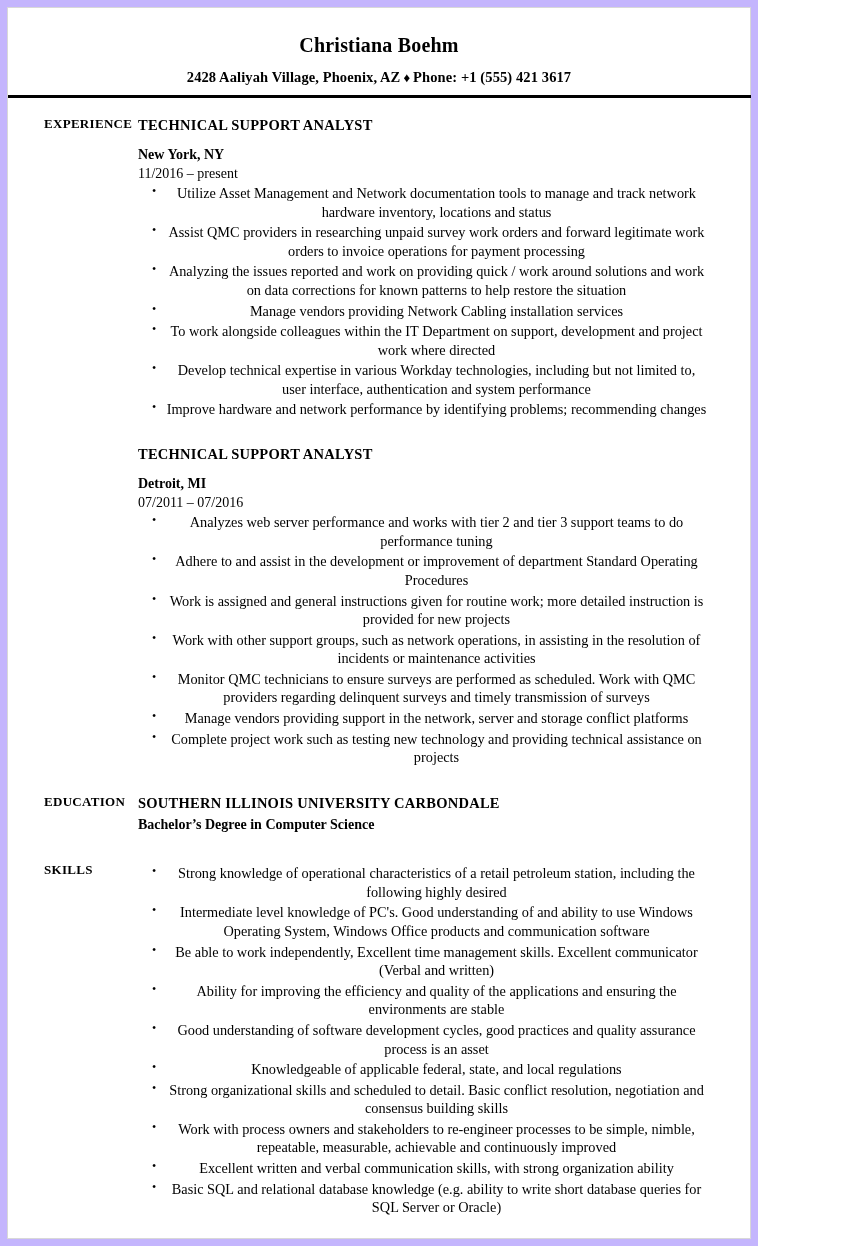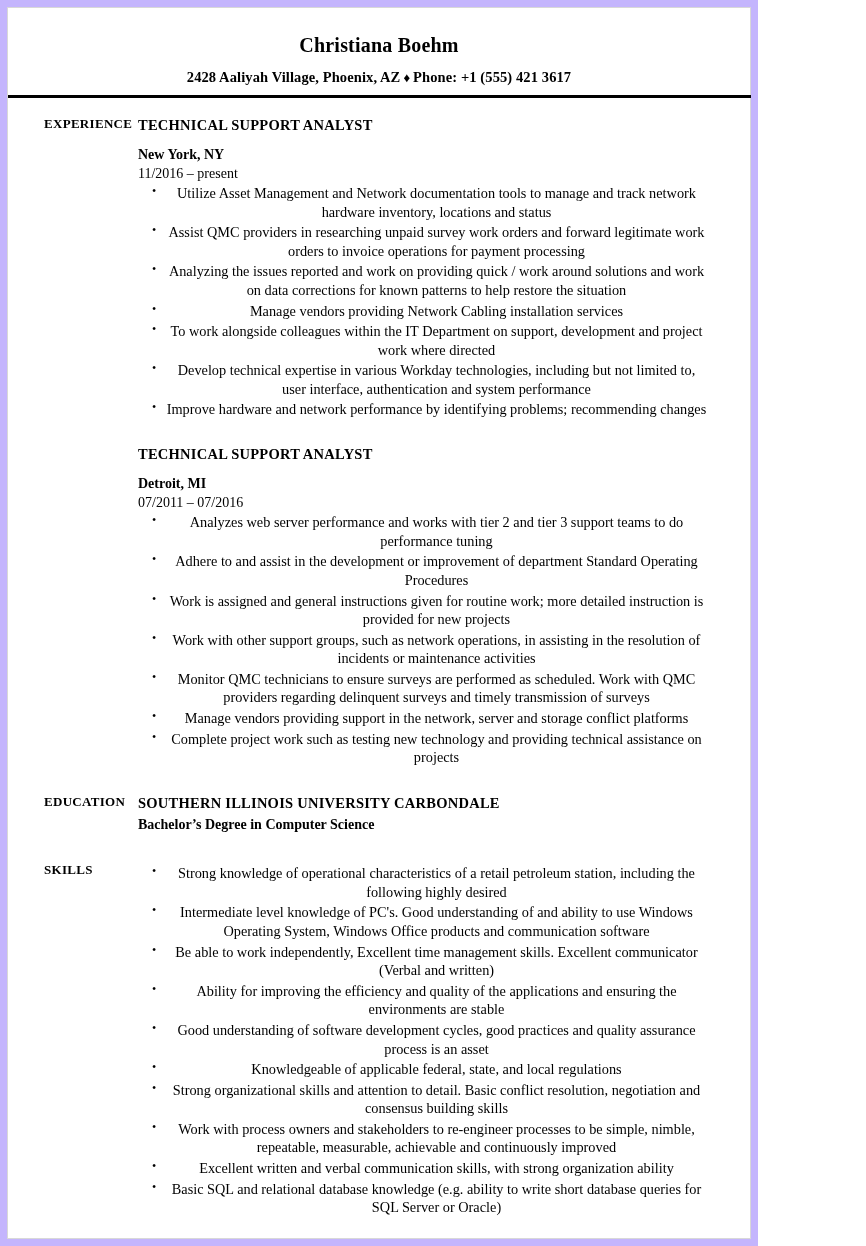--- a/index.html
+++ b/index.html
@@ -208,21 +208,21 @@
       <div class="section sec-skills">
         <div class="section-label">SKILLS</div>
         <div class="section-body">
           <ul class="bullets">
             <li>Strong knowledge of operational characteristics of a retail petroleum station, including the following highly desired</li>
             <li>Intermediate level knowledge of PC's. Good understanding of and ability to use Windows Operating System, Windows Office products and communication software</li>
             <li>Be able to work independently, Excellent time management skills. Excellent communicator (Verbal and written)</li>
             <li>Ability for improving the efficiency and quality of the applications and ensuring the environments are stable</li>
             <li>Good understanding of software development cycles, good practices and quality assurance process is an asset</li>
             <li>Knowledgeable of applicable federal, state, and local regulations</li>
-            <li>Strong organizational skills and attention to detail. Basic conflict resolution, negotiation and consensus building skills</li>
+            <li>Strong organizational skills and scheduled to detail. Basic conflict resolution, negotiation and consensus building skills</li>
             <li>Work with process owners and stakeholders to re-engineer processes to be simple, nimble, repeatable, measurable, achievable and continuously improved</li>
             <li>Excellent written and verbal communication skills, with strong organization ability</li>
             <li>Basic SQL and relational database knowledge (e.g. ability to write short database queries for SQL Server or Oracle)</li>
           </ul>
         </div>
       </div>
 
     </div>
   </div>
 </div>

